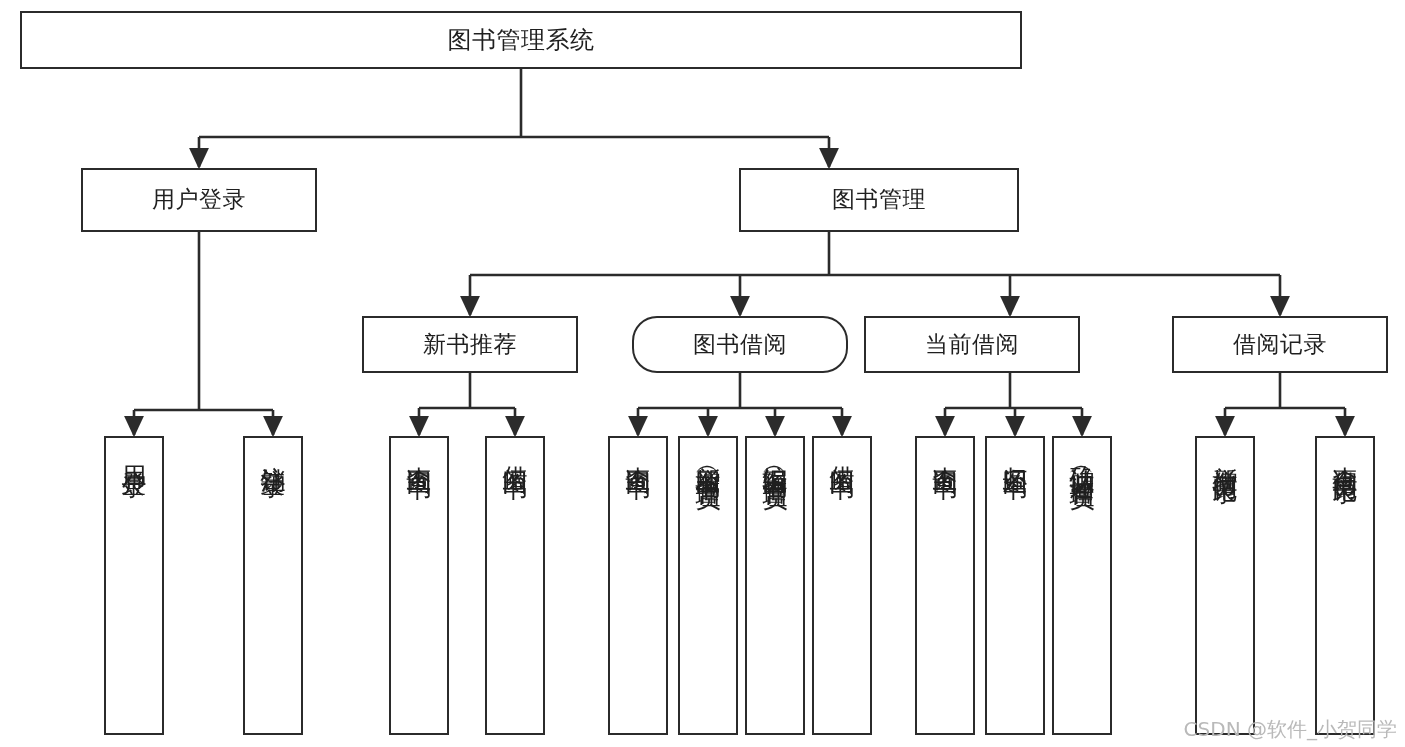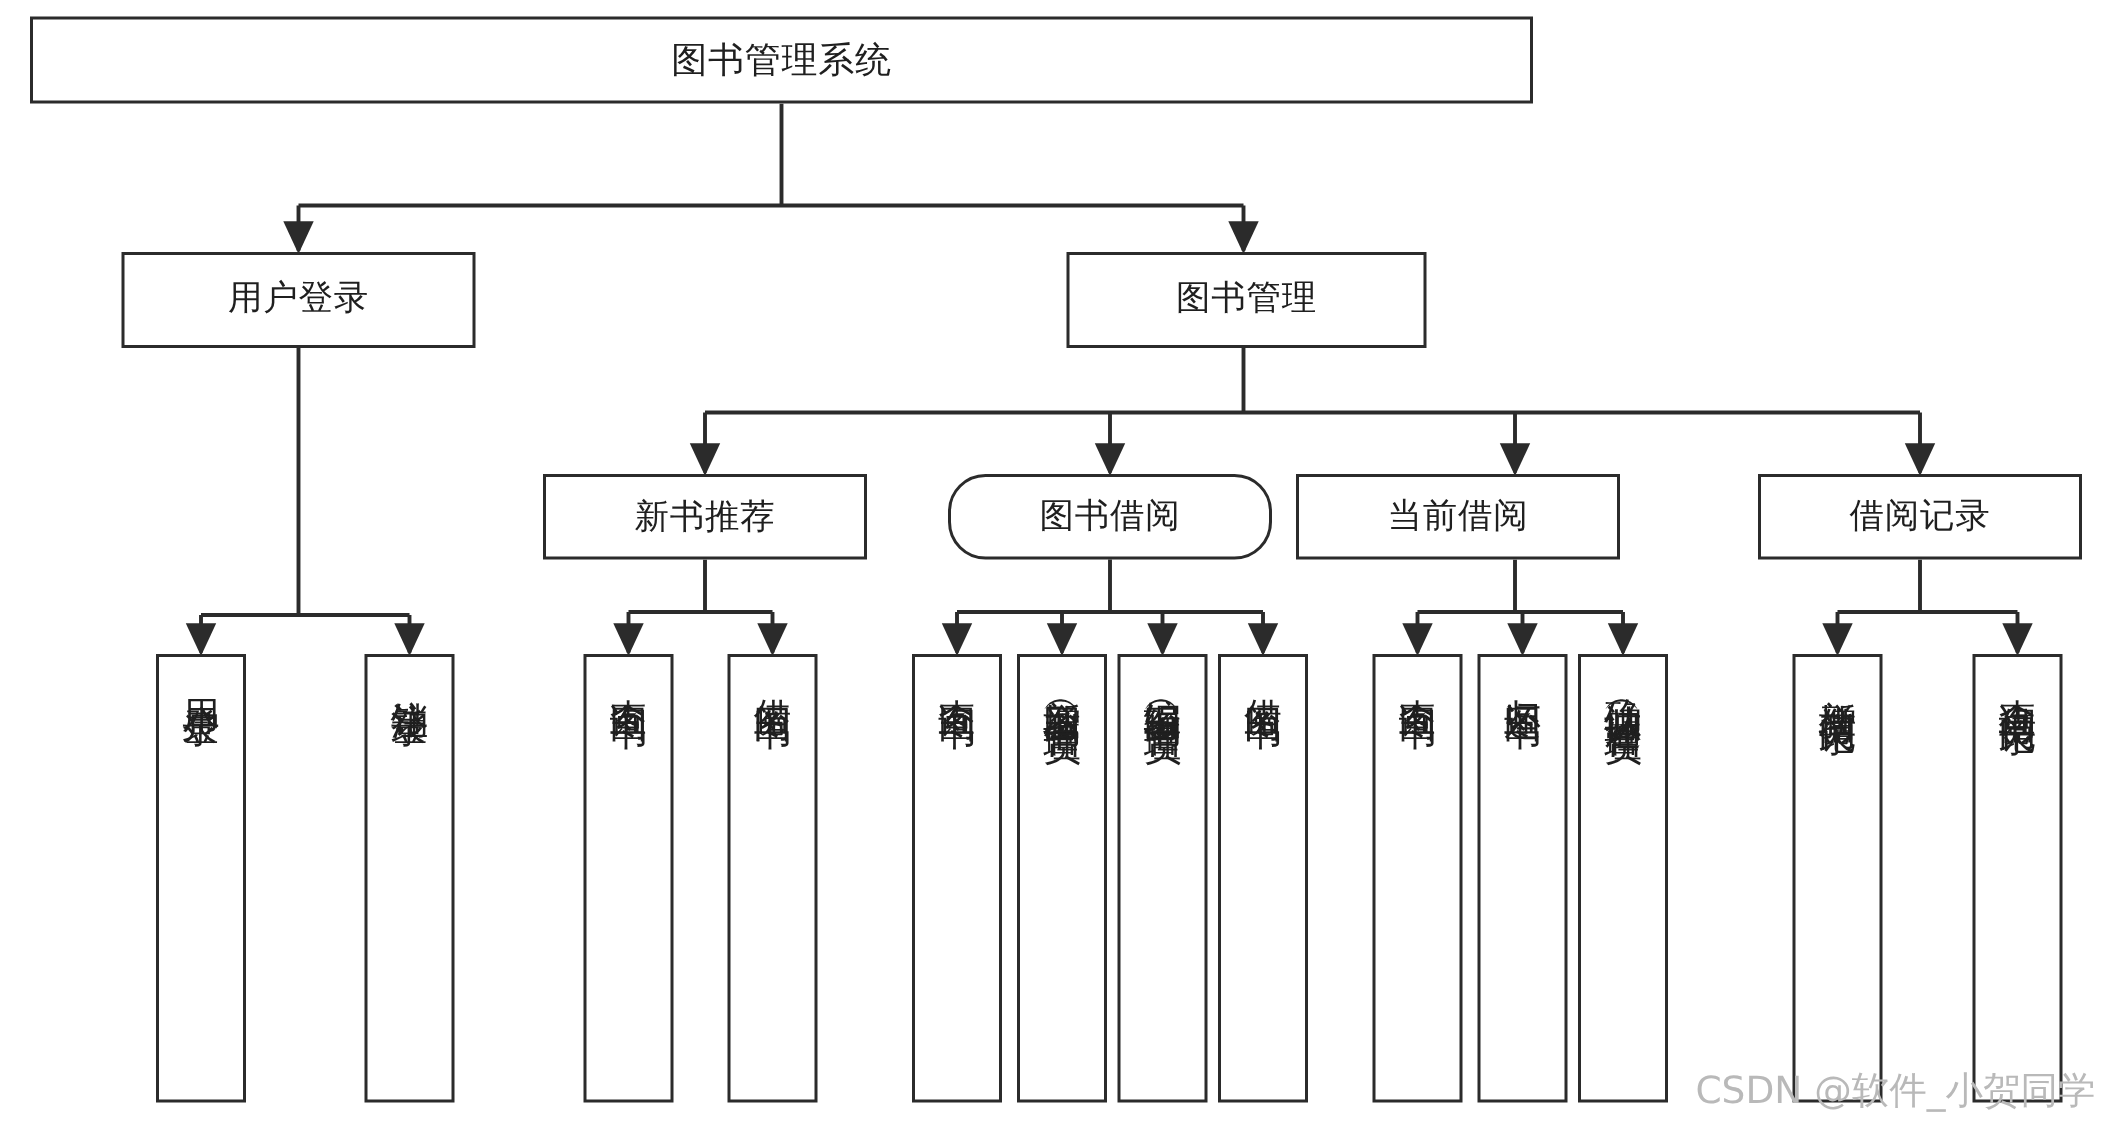--- a/index.html
+++ b/index.html
@@ -61,21 +61,21 @@
     text-orientation: upright;
     font-size: 25px;
     line-height: 1.0;
     letter-spacing: 3px;
     white-space: nowrap;
   }
   .watermark {
     position: absolute;
     right: 8px;
     bottom: 4px;
-    font-size: 25px;
+    font-size: 20px;
     color: #b9b9b9;
     z-index: 5;
     white-space: nowrap;
     pointer-events: none;
   }
 </style>
 </head>
 <body>
 
 <div id="diagram-canvas">
@@ -124,25 +124,25 @@
   </svg>
 
   <div class="node root horiz" style="left: 20px; top: 11px; width: 1002px; height: 58px;">
     <span class="node-label">图书管理系统</span>
   </div>
 
   <div class="node horiz" style="left: 81px; top: 168px; width: 236px; height: 64px;">
     <span class="node-label">用户登录</span>
   </div>
 
-  <div class="node horiz" style="left: 711px; top: 168px; width: 240px; height: 64px;">
+  <div class="node horiz" style="left: 739px; top: 168px; width: 280px; height: 64px;">
     <span class="node-label">图书管理</span>
   </div>
 
-  <div class="node horiz" style="left: 362px; top: 316px; width: 216px; height: 57px; font-family: Liberation Serif, serif;">
+  <div class="node horiz" style="left: 362px; top: 316px; width: 216px; height: 57px;">
     <span class="node-label">新书推荐</span>
   </div>
 
   <div class="node horiz" style="left: 632px; top: 316px; width: 216px; height: 57px; border-radius: 25px;">
     <span class="node-label">图书借阅</span>
   </div>
 
   <div class="node horiz" style="left: 864px; top: 316px; width: 216px; height: 57px;">
     <span class="node-label">当前借阅</span>
   </div>

